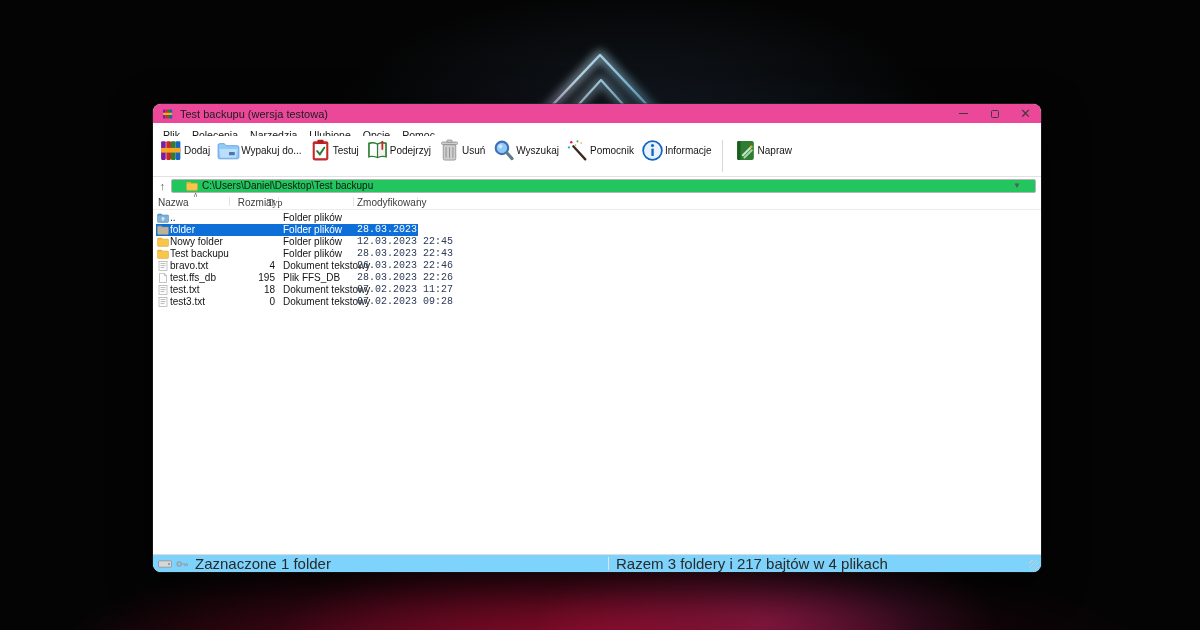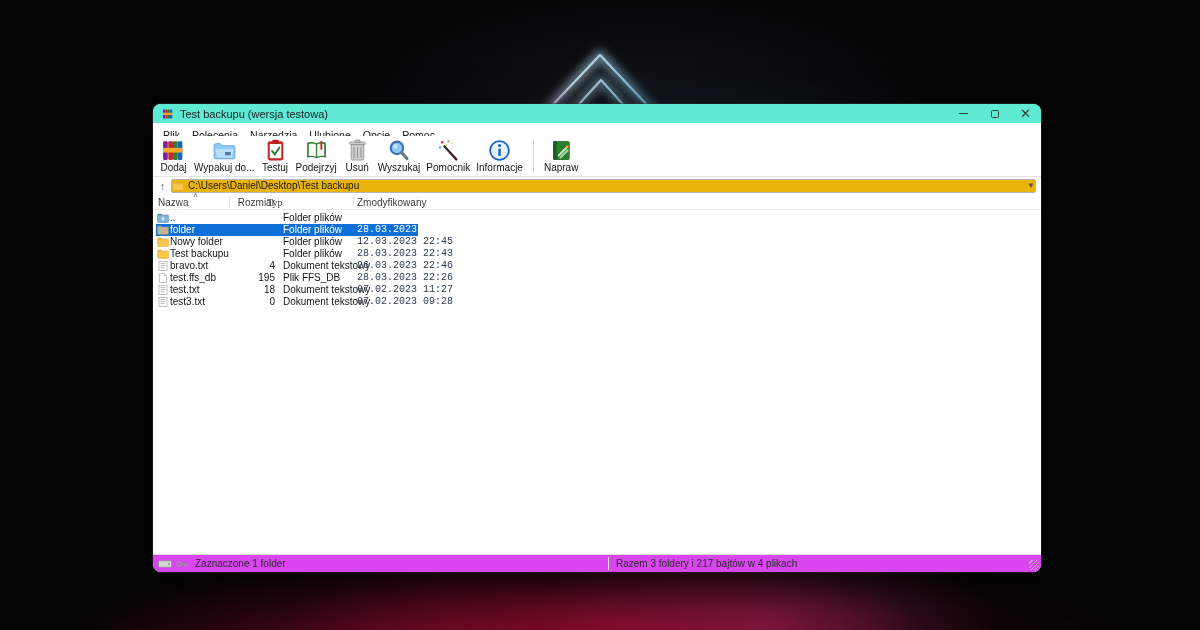--- a/index.html
+++ b/index.html
@@ -20,44 +20,44 @@
       radial-gradient(ellipse 330px 130px at 765px 622px, rgba(212,52,132,0.40), transparent 70%),
       radial-gradient(ellipse 500px 160px at 400px 662px, rgba(142,10,46,0.50), transparent 70%),
       radial-gradient(ellipse 760px 210px at 620px 690px, rgba(92,6,30,0.55), transparent 75%);
   }
 
   
   .window { position:absolute; left:153px; top:104px; width:888px; height:468px;
     background:#fff; border-radius:8px; overflow:hidden; display:flex; flex-direction:column;
     box-shadow:0 12px 42px rgba(0,0,0,0.75), 0 0 0 1px rgba(60,60,60,0.55); }
 
-  .titlebar { flex:none; height:19px; display:flex; align-items:center; padding-left:9px; background:#5eead4; }
+  .titlebar { flex:none; height:19px; display:flex; align-items:center; padding-left:9px; background:#ec4899; }
   .title-icon { width:12px; height:12px; margin-right:6px; flex:none; }
   .title-icon svg { width:12px; height:12px; display:block; }
   .title-text { font-size:11px; color:#1b1b1b; white-space:nowrap; }
   .win-controls { margin-left:auto; display:flex; height:100%; }
   .win-btn { width:31px; height:100%; display:flex; align-items:center; justify-content:center; color:#3c3c3c; }
   .glyph-min { width:9px; height:1px; background:#3c3c3c; display:block; }
   .glyph-max { width:8px; height:8px; border:1px solid #3c3c3c; border-radius:1.5px; display:block; }
   .glyph-close { font-size:13px; line-height:1; color:#3c3c3c; }
 
   .menubar { flex:none; height:13px; display:flex; align-items:center; padding-left:4px; font-size:10.5px; color:#151515; }
   .menu-item { padding:0 6px; white-space:nowrap; cursor:default;margin-top:10px; }
 
   .toolbar { flex:none; height:41px; display:flex; align-items:flex-start; padding:2px 0 0 3px; border-bottom:1px solid #e2e2e2; background:#fff; }
-  .tb-btn { display:flex; flex-direction:column; align-items:center; padding:0 3px; min-width:35px; }
+  .tb-btn { display:flex; flex-direction:row; align-items:center; padding:0 3px; min-width:35px; }
   .tb-icon { width:25px; height:25px; display:block; }
   .tb-icon svg { width:25px; height:25px; display:block; }
   .tb-label { font-size:10px; color:#141414; white-space:nowrap; margin-top:-1px; }
   .tb-sep { width:1px; align-self:stretch; background:#d7d7d7; margin:2px 7px 4px 7px; }
 
   .addressrow { flex:none; height:17px; display:flex; align-items:center; padding:1px 5px 1px 1px; }
   .up-btn { width:17px; flex:none; text-align:center; color:#5a5a5a; font-size:11px; line-height:14px; }
-  .addressbox { flex:1; height:14px; border:1px solid #b5b5b5; border-radius:2px; background:#eab308;
-    display:flex; align-items:center; padding:0 0; font-size:10px; color:#141414; }
+  .addressbox { flex:1; height:14px; border:1px solid #b5b5b5; border-radius:2px; background:#22c55e;
+    display:flex; align-items:center; padding:0 14px; font-size:10px; color:#141414; }
   .addr-folder { width:12px; height:10px; margin-right:4px; flex:none; }
   .addr-folder svg { width:12px; height:10px; display:block; }
   .addr-path { white-space:nowrap; }
   .addr-chevron { margin-left:auto; color:#5a5a5a; font-size:8px; }
 
   .headerrow { flex:none; height:16px; position:relative; border-bottom:1px solid #ececec; font-size:10px; color:#3d3d3d; background:#fff; }
   .col { position:absolute; top:3px; white-space:nowrap; }
   .col-name { left:5px; }
   .col-size { left:58px; width:64px; text-align:right; }
   .col-type { left:114px;font-family:Liberation Serif, serif; }
@@ -72,22 +72,22 @@
   .cell-icon svg { width:12px; height:10px; display:block; }
   .cell.name { left:17px; }
   .cell.size { left:58px; width:64px; text-align:right; }
   .cell.type { left:130px; }
   .cell.date { left:204px; color:#2c3a55;font-family:Liberation Mono, monospace; }
   .row.selected::before { content:""; position:absolute; left:3px; top:0; bottom:0; width:262px; background:#0E6FD8; }
   .row.selected .cell { color:#fff; }
   .row.selected .cell.date { color:#fff; }
   .row.selected .cell-icon { filter:saturate(0.25) brightness(0.9); }
 
-  .statusbar { flex:none; height:18px; border-top:1px solid #dcdcdc; background:#d946ef;
-    display:flex; align-items:center; font-size:10px; color:#2a2a2a; position:relative; }
+  .statusbar { flex:none; height:18px; border-top:1px solid #dcdcdc; background:#7dd3fc;
+    display:flex; align-items:center; font-size:15px; color:#2a2a2a; position:relative; }
   .status-icons { display:flex; align-items:center; gap:4px; margin:0 6px 0 5px; }
   .status-icons svg { display:block; }
   .status-div { position:absolute; left:455px; top:2px; bottom:2px; width:1px; background:#e2e2e2; }
   .status-right { position:absolute; left:463px; top:0; line-height:17px; white-space:nowrap; }
   .resize-grip { position:absolute; right:2px; bottom:2px; width:10px; height:10px;
     background:repeating-linear-gradient(135deg, transparent 0 2px, #cfcfcf 2px 3px); opacity:.8; }
 </style>
 </head>
 <body>
 

